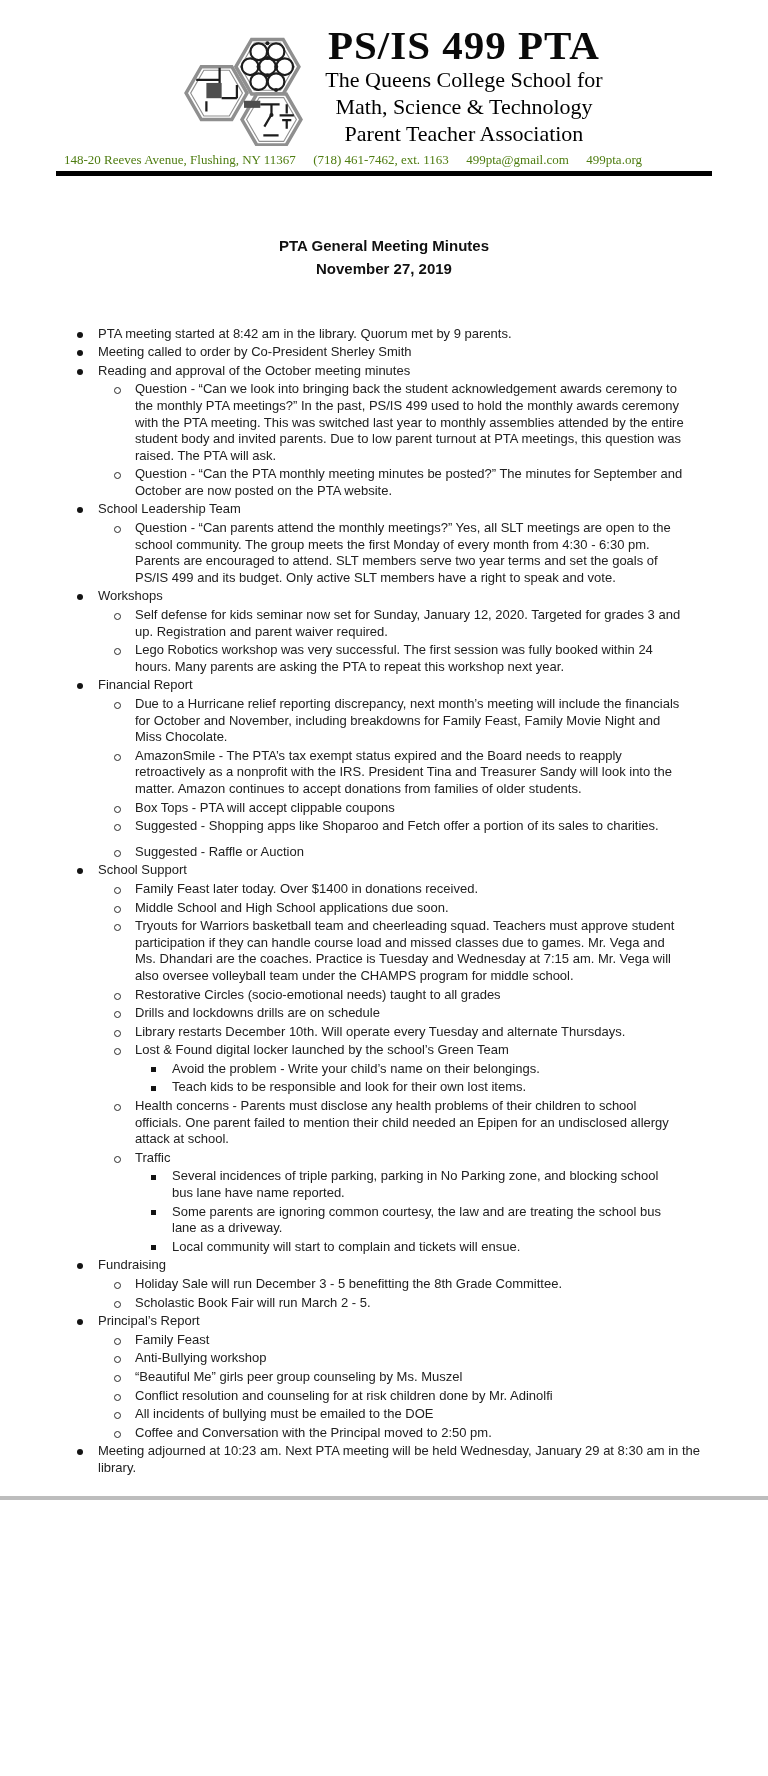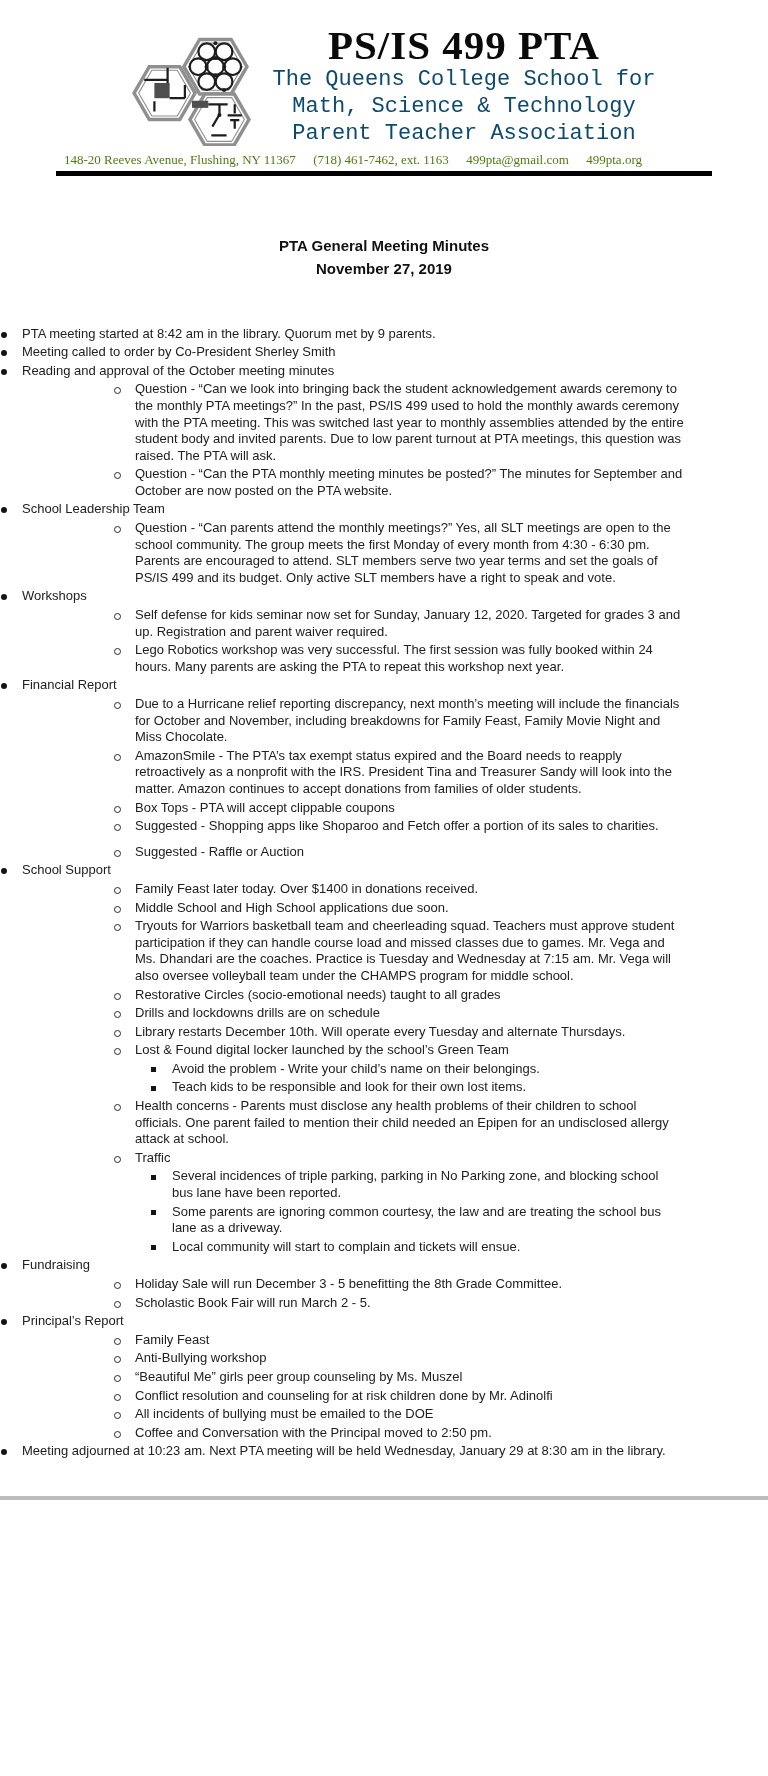--- a/index.html
+++ b/index.html
@@ -5,34 +5,34 @@
   html,body{margin:0;padding:0;background:#ffffff;}
   .page{position:relative;width:768px;height:1500px;margin:0 auto;background:#ffffff;
         overflow:hidden;font-family:"Liberation Sans",sans-serif;color:#212121;}
 
   
   .header{display:flex;justify-content:center;align-items:center;gap:4px;padding-top:24px;}
   .logo{width:156px;height:120px;flex:0 0 auto;}
   .head-text{text-align:center;}
   .org{font-family:"Liberation Serif",serif;font-weight:bold;font-size:41px;
        letter-spacing:1px;color:#0a0a0a;line-height:1.05;}
-  .tagline{font-family:Liberation Mono, monospace;font-size:22px;color:#0c4a6e;line-height:1.22;}
+  .tagline{font-family:Liberation Serif, serif;font-size:22px;color:#000000;line-height:1.22;}
 
   .contact{width:578px;margin:4px 0 0 64px;display:flex;justify-content:space-between;
            font-family:"Liberation Serif",serif;font-size:13px;color:#4d7c0f;white-space:nowrap;}
   .rule{width:656px;height:5px;background:#000;margin:3px auto 0 auto;}
 
   
   .title-block{margin-top:58px;text-align:center;font-weight:bold;font-size:15px;line-height:23px;color:#111;}
 
   
   .list{margin-top:46px;}
   .li{display:flex;font-size:13px;line-height:16.6px;margin-bottom:2px;color:#212121;}
   .li.gap{margin-top:9px;}
-  .lvl1{}
+  .lvl1{padding-left:76px;}
   .lvl2{padding-left:113px;}
   .lvl3{padding-left:150px;}
   .mk{flex:0 0 22px;position:relative;}
   .mk::before{content:"";position:absolute;top:6px;left:1px;}
   .lvl1 .mk::before{width:6px;height:6px;background:#141414;border-radius:50%;}
   .lvl2 .mk::before{width:5px;height:5px;border:1.3px solid #2a2a2a;border-radius:50%;background:transparent;}
   .lvl3 .mk::before{width:5px;height:5px;background:#141414;top:6.5px;}
   .lvl1 .tx{padding-right:46px;}
   .lvl2 .tx{padding-right:84px;}
   .lvl3 .tx{padding-right:98px;}
@@ -216,21 +216,21 @@
       <div class="li lvl2">
         <span class="mk"></span>
         <span class="tx">Health concerns - Parents must disclose any health problems of their children to school officials.  One parent failed to mention their child needed an Epipen for an undisclosed allergy attack at school.</span>
       </div>
       <div class="li lvl2">
         <span class="mk"></span>
         <span class="tx">Traffic</span>
       </div>
       <div class="li lvl3">
         <span class="mk"></span>
-        <span class="tx">Several incidences of triple parking, parking in No Parking zone, and blocking school bus lane have been reported.</span>
+        <span class="tx">Several incidences of triple parking, parking in No Parking zone, and blocking school bus lane have name reported.</span>
       </div>
       <div class="li lvl3">
         <span class="mk"></span>
         <span class="tx">Some parents are ignoring common courtesy, the law and are treating the school bus lane as a driveway.</span>
       </div>
       <div class="li lvl3">
         <span class="mk"></span>
         <span class="tx">Local community will start to complain and tickets will ensue.</span>
       </div>
       <div class="li lvl1">

